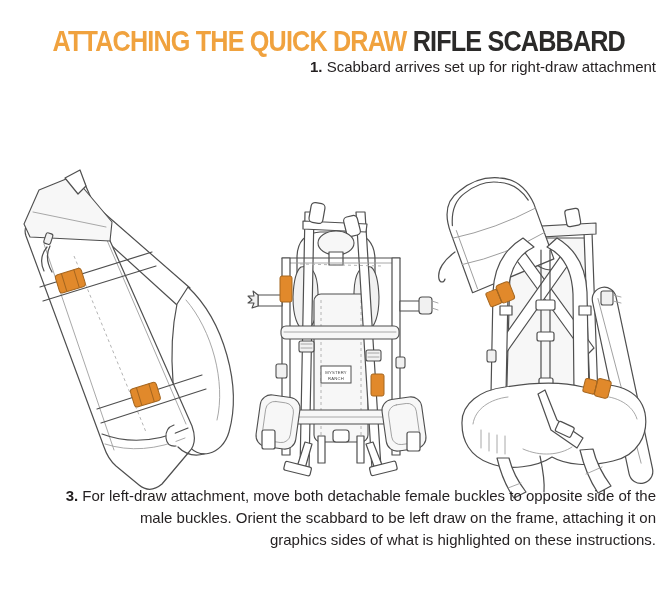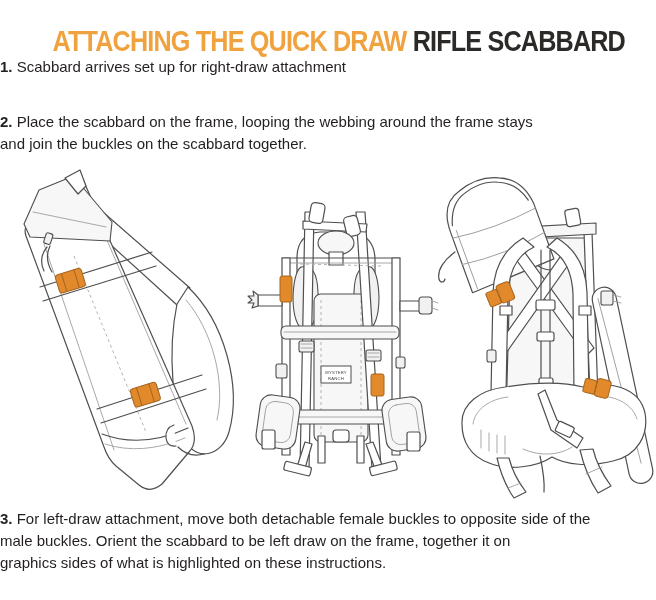--- a/index.html
+++ b/index.html
@@ -12,26 +12,26 @@
     position:relative;width:656px;height:572px;background:#ffffff;overflow:hidden;
     font-family:"Liberation Sans",sans-serif;color:var(--text);
   }
   .title{
     position:absolute;top:4px;left:0;right:0;text-align:center;
     font-size:30px;font-weight:bold;letter-spacing:-1px;line-height:34px;
     transform:scaleX(0.84);transform-origin:50% 50%;white-space:nowrap;
   }
   .title .accent{color:var(--accent);}
   .title .main{color:#2b2a29;}
-  .step{position:absolute;left:0;right:0;text-align:left;font-size:15px;line-height:22px;color:var(--text);}
+  .step{position:absolute;left:0;right:0;text-align:right;font-size:15px;line-height:22px;color:var(--text);}
   .step div{white-space:nowrap;}
   .num{font-weight:bold;}
   .step1{top:56px;}
   .step2{top:111px;}
-  .step3{top:508px;}
+  .step3{top:485px;}
   svg.illos{position:absolute;top:158px;left:0;}
   
   .fw{fill:#ffffff;stroke:#4f4f4f;stroke-width:1.2;stroke-linejoin:round;stroke-linecap:round;}
   .fl{fill:#f1f1f1;stroke:#4f4f4f;stroke-width:1.1;stroke-linejoin:round;}
   .fp{fill:#f7f7f7;stroke:#4f4f4f;stroke-width:1.1;stroke-linejoin:round;}
   .ln{fill:none;stroke:#4f4f4f;stroke-width:1.2;stroke-linejoin:round;stroke-linecap:round;}
   .lt{fill:none;stroke:#9e9e9e;stroke-width:0.9;stroke-linecap:round;}
   .dsh{fill:none;stroke:#ababab;stroke-width:0.9;stroke-dasharray:3 3;}
   .org{fill:var(--highlight);stroke:#a5661f;stroke-width:1;}
   .brand-text{font-family:"Liberation Sans",sans-serif;font-size:4.2px;fill:#444;text-anchor:middle;letter-spacing:.2px;}
@@ -44,24 +44,20 @@
   <h1 class="title">
     <span class="accent">ATTACHING THE QUICK DRAW</span>
     <span> </span>
     <span class="main">RIFLE SCABBARD</span>
   </h1>
 
   <div class="step step1">
     <div><span class="num">1.</span> <span>Scabbard arrives set up for right-draw attachment</span></div>
   </div>
 
-  <div class="step step2">
-    <div><span class="num">2.</span> <span>Place the scabbard on the frame, looping the webbing around the frame stays</span></div>
-    <div>and join the buckles on the scabbard together.</div>
-  </div>
 
   <svg class="illos" width="656" height="352" viewBox="0 158 656 352">
 
     <g>
 
       <path class="fw" d="M80,192 L190,288 L177,305 L68,206 Z"></path>
       <path class="fw" d="M188,287 C224,321 242,386 229,432 C222,456 197,461 187,443 C173,417 167,352 177,304 Z"></path>
       <path class="lt" d="M186,300 C212,330 226,382 217,420"></path>
 
       <path class="fw" d="M30,222 L72,178 Q79,172 84,182 L192,426 Q198,443 189,452 L162,484 Q150,494 139,485 L116,466 Q108,459 104,447 L26,236 Q23,227 30,222 Z"></path>
@@ -239,17 +235,17 @@
       <g transform="rotate(14 597 387)">
         <rect class="org" x="584" y="381" width="12" height="14" rx="2"></rect>
         <rect class="org" x="596" y="378" width="14" height="18" rx="3"></rect>
         <path d="M596,380 L596,395" stroke="#a5661f" stroke-width="1" fill="none"></path>
       </g>
     </g>
   </svg>
 
   <div class="step step3">
     <div><span class="num">3.</span> <span>For left-draw attachment, move both detachable female buckles to opposite side of the</span></div>
-    <div>male buckles. Orient the scabbard to be left draw on the frame, together it on</div>
+    <div>male buckles. Orient the scabbard to be left draw on the frame, attaching it on</div>
     <div>graphics sides of what is highlighted on these instructions.</div>
   </div>
 
 </div>
 
 </body></html>

